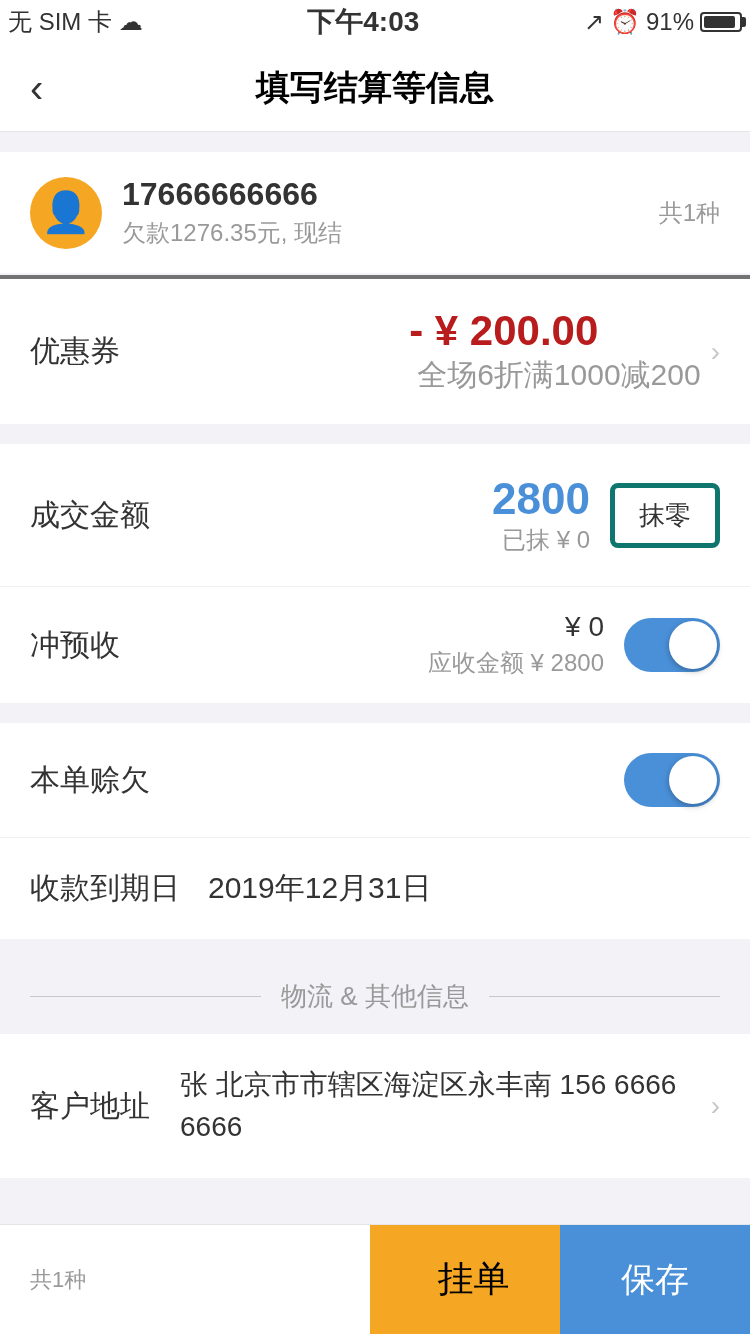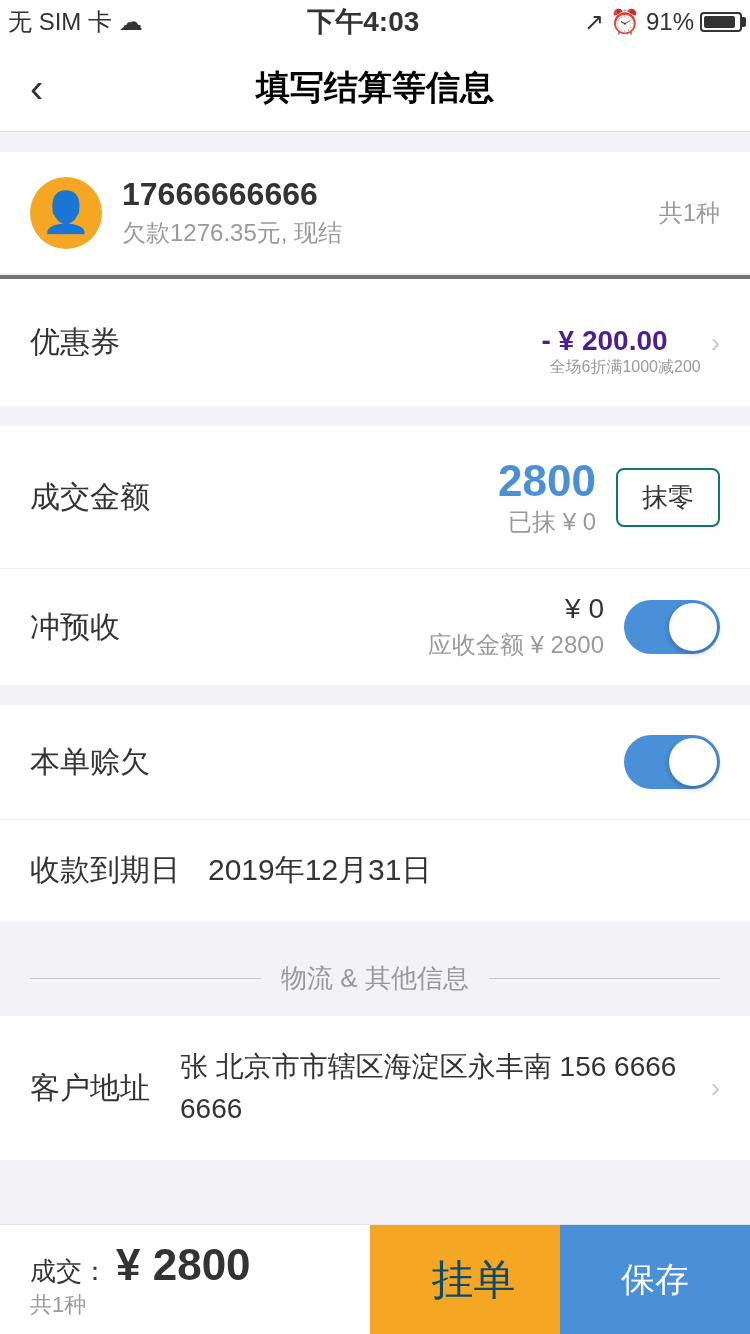--- a/index.html
+++ b/index.html
@@ -92,22 +92,22 @@
       background: #fff;
       margin-top: 2px;
       padding: 28px 30px;
       display: flex;
       align-items: center;
       justify-content: space-between;
       border-top: 4px solid #737373;
     }
     .coupon-label { font-size: 30px; color: #333; }
     .coupon-right { display: flex; align-items: center; gap: 10px; }
-    .coupon-amount { font-size: 28px; font-weight: 600; color: #4c1d95; margin-top: 18px; }
-    .coupon-desc { font-size: 16px; color: #999; text-align: right; margin-left: 8px; }
+    .coupon-amount { font-size: 42px; font-weight: 600; color: #b91c1c; }
+    .coupon-desc { font-size: 30px; color: #999; text-align: right; margin-left: 8px; }
     .chevron-right { font-size: 28px; color: #c7c7cc; }
 
     
     .section-divider {
       height: 20px;
       background: #f2f2f7;
     }
 
     
     .form-section {
@@ -120,21 +120,21 @@
       padding: 30px;
       border-bottom: 1px solid #f0f0f0;
       min-height: 90px;
     }
     .form-row:last-child { border-bottom: none; }
     .form-label { font-size: 30px; color: #333; }
     .form-right { display: flex; align-items: center; gap: 20px; }
     .amount-value { font-size: 44px; font-weight: 600; color: #4a90d9; }
     .amount-note { font-size: 24px; color: #999; text-align: right; }
     .round-btn {
-      border: 2px solid #0f766e;
+      border: 5px solid #0f766e;
       border-radius: 8px;
       padding: 10px 24px;
       font-size: 26px;
       color: #333;
       background: #fff;
       cursor: pointer;
     }
 
     
     .toggle {
@@ -210,21 +210,21 @@
     .bottom-summary {
       flex: 1;
       padding: 0 30px;
     }
     .bottom-deal { display: flex; align-items: baseline; gap: 8px; }
     .bottom-deal-label { font-size: 26px; color: #333; }
     .bottom-deal-value { font-size: 44px; font-weight: 600; color: #333; }
     .bottom-count { font-size: 22px; color: #999; }
     .btn-hang {
       width: 190px; height: 110px; background: #f5a623; display: flex; align-items: center; justify-content: center;
-      font-size: 42px; color: #0c4a6e; font-weight: 500; cursor: pointer; padding-left: 17px;
+      font-size: 36px; color: #000000; font-weight: 500; cursor: pointer; padding-left: 17px;
     }
     .btn-save {
       width: 190px; height: 110px; background: #4a90d9; display: flex; align-items: center; justify-content: center;
       font-size: 34px; color: #fff; font-weight: 500; cursor: pointer;
     }
   </style>
 </head>
 <body>
 
 <div class="status-bar">
@@ -331,21 +331,17 @@
     <span class="address-content">张 北京市市辖区海淀区永丰南 156 6666 6666</span>
     <span class="address-chevron">›</span>
   </div>
 
   <div style="height: 200px; background: #f2f2f7;"></div>
 
 </div>
 
 <div class="bottom-bar">
   <div class="bottom-summary">
-    <div class="bottom-deal">
-      <span class="bottom-deal-label">成交：</span>
-      <span class="bottom-deal-value">¥ 2800</span>
-    </div>
     <div class="bottom-count">共1种</div>
   </div>
   <div class="btn-hang">挂单</div>
   <div class="btn-save">保存</div>
 </div>
 
 </body></html>

